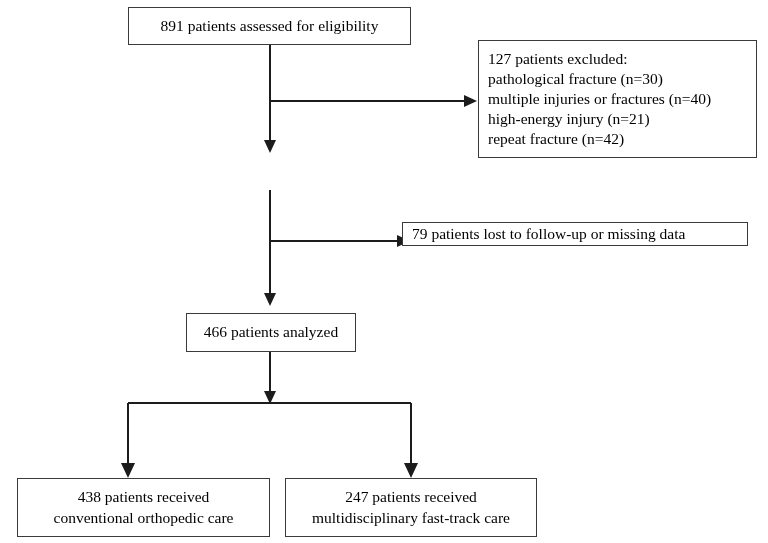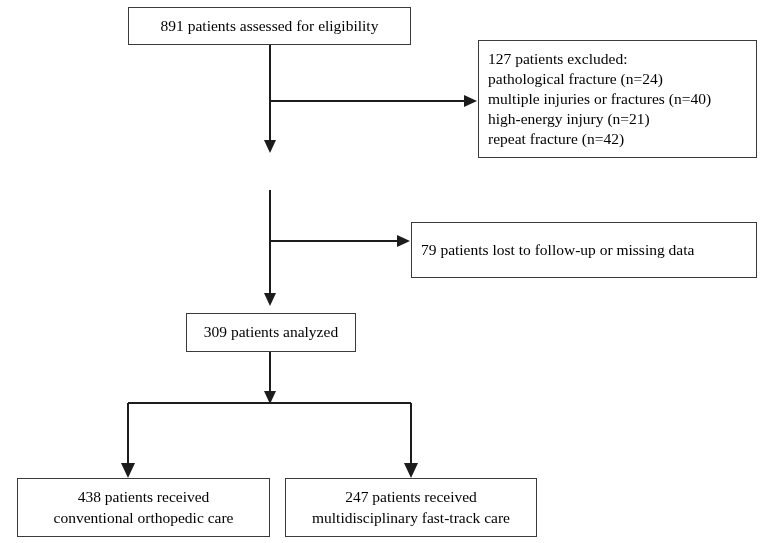--- a/index.html
+++ b/index.html
@@ -89,33 +89,33 @@
     <line x1="411" y1="403" x2="411" y2="468"></line>
     <polygon class="arrowhead" points="411,478 404,463 418,463"></polygon>
   </svg>
 
   <div class="flow-box" style="left:128px; top:7px; width:283px; height:38px;">
     <span class="box-text">891 patients assessed for eligibility</span>
   </div>
 
   <div class="flow-box align-left" style="left:478px; top:40px; width:279px; height:118px;">
     <span class="box-text">127 patients excluded:
-pathological fracture (n=24)
+pathological fracture (n=30)
 multiple injuries or fractures (n=40)
 high-energy injury (n=21)
 repeat fracture (n=42)</span>
   </div>
 
 
-  <div class="flow-box align-left" style="left:411px; top:222px; width:346px; height:56px;font-family:Liberation Serif, serif;">
+  <div class="flow-box align-left" style="left:402px; top:222px; width:346px; height:24px;font-family:Liberation Serif, serif;">
     <span class="box-text">79 patients lost to follow-up or missing data</span>
   </div>
 
   <div class="flow-box" style="left:186px; top:313px; width:170px; height:39px;">
-    <span class="box-text">309 patients analyzed</span>
+    <span class="box-text">466 patients analyzed</span>
   </div>
 
   <div class="flow-box" style="left:17px; top:478px; width:253px; height:59px;">
     <span class="box-text">438 patients received
 conventional orthopedic care</span>
   </div>
 
   <div class="flow-box" style="left:285px; top:478px; width:252px; height:59px;">
     <span class="box-text">247 patients received
 multidisciplinary fast-track care</span>

